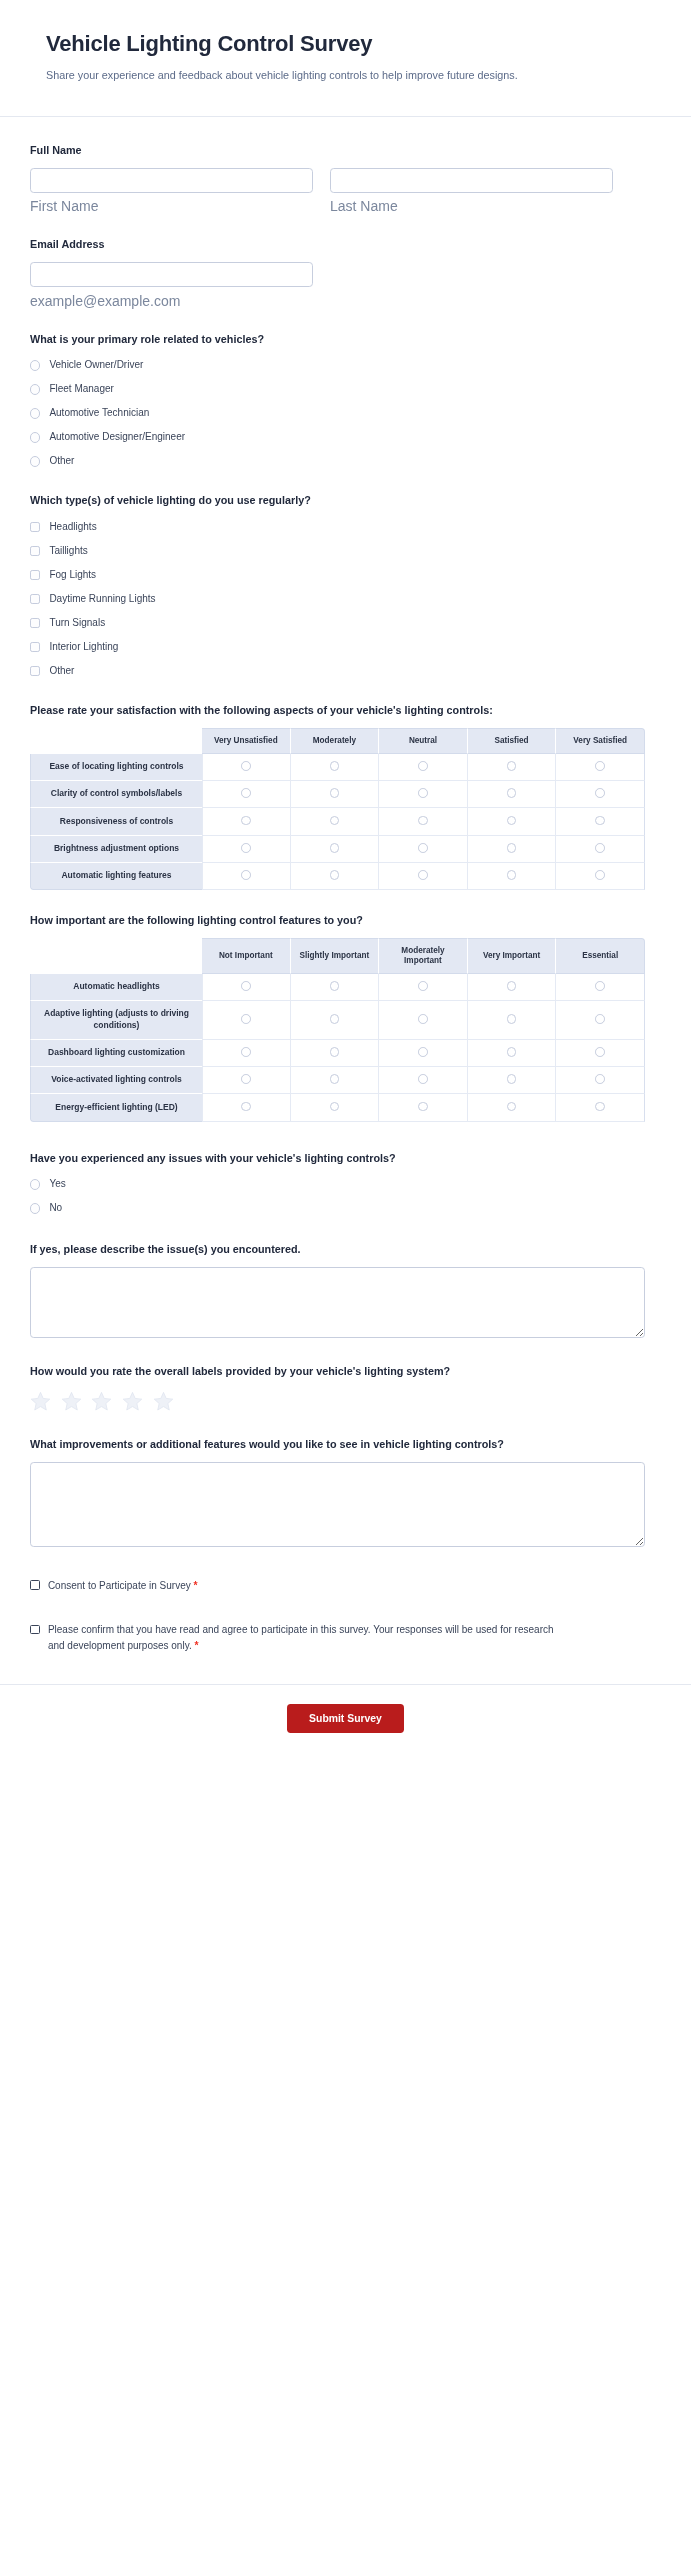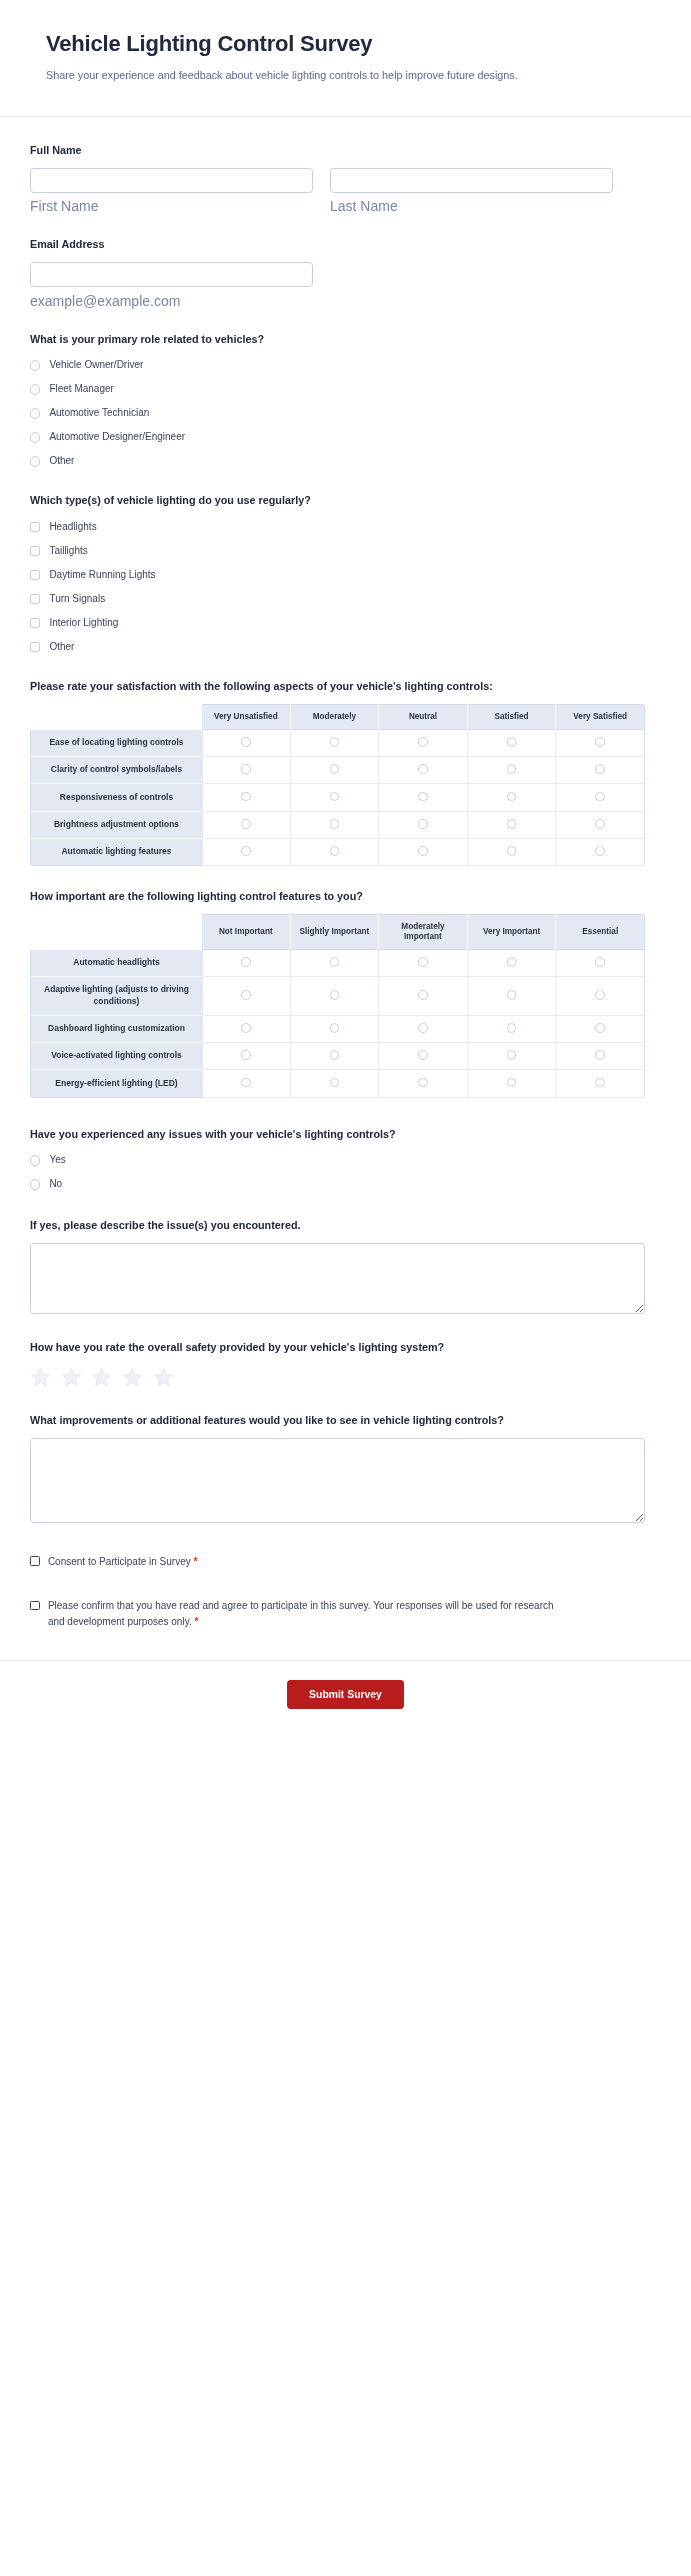--- a/index.html
+++ b/index.html
@@ -301,20 +301,24 @@
         <div class="opt-row">
           <span class="check-box"></span>
           <span class="opt-text">Headlights</span>
         </div>
         <div class="opt-row">
           <span class="check-box"></span>
           <span class="opt-text">Taillights</span>
         </div>
         <div class="opt-row">
           <span class="check-box"></span>
+          <span class="opt-text">Fog Lights</span>
+        </div>
+        <div class="opt-row">
+          <span class="check-box"></span>
           <span class="opt-text">Daytime Running Lights</span>
         </div>
         <div class="opt-row">
           <span class="check-box"></span>
           <span class="opt-text">Turn Signals</span>
         </div>
         <div class="opt-row">
           <span class="check-box"></span>
           <span class="opt-text">Interior Lighting</span>
         </div>
@@ -454,21 +458,21 @@
         </div>
       </div>
     </div>
 
     <div class="field-block" style="margin-top:24px;">
       <label class="q-label">If yes, please describe the issue(s) you encountered.</label>
       <textarea class="ta h1" placeholder="" style=""></textarea>
     </div>
 
     <div class="field-block" style="margin-top:25px;">
-      <label class="q-label">How have you rate the overall safety provided by your vehicle's lighting system?</label>
+      <label class="q-label">How would you rate the overall labels provided by your vehicle's lighting system?</label>
       <div class="stars">
         <svg class="star" viewBox="0 0 24 24">
           <path d="M12 1.6l3.1 6.9 7.5.8-5.6 5 1.6 7.4-6.6-3.9-6.6 3.9 1.6-7.4-5.6-5 7.5-.8z" fill="#eef1f7" stroke="#dde3ee" stroke-width="0.8"></path>
         </svg>
         <svg class="star" viewBox="0 0 24 24">
           <path d="M12 1.6l3.1 6.9 7.5.8-5.6 5 1.6 7.4-6.6-3.9-6.6 3.9 1.6-7.4-5.6-5 7.5-.8z" fill="#eef1f7" stroke="#dde3ee" stroke-width="0.8"></path>
         </svg>
         <svg class="star" viewBox="0 0 24 24">
           <path d="M12 1.6l3.1 6.9 7.5.8-5.6 5 1.6 7.4-6.6-3.9-6.6 3.9 1.6-7.4-5.6-5 7.5-.8z" fill="#eef1f7" stroke="#dde3ee" stroke-width="0.8"></path>
         </svg>

